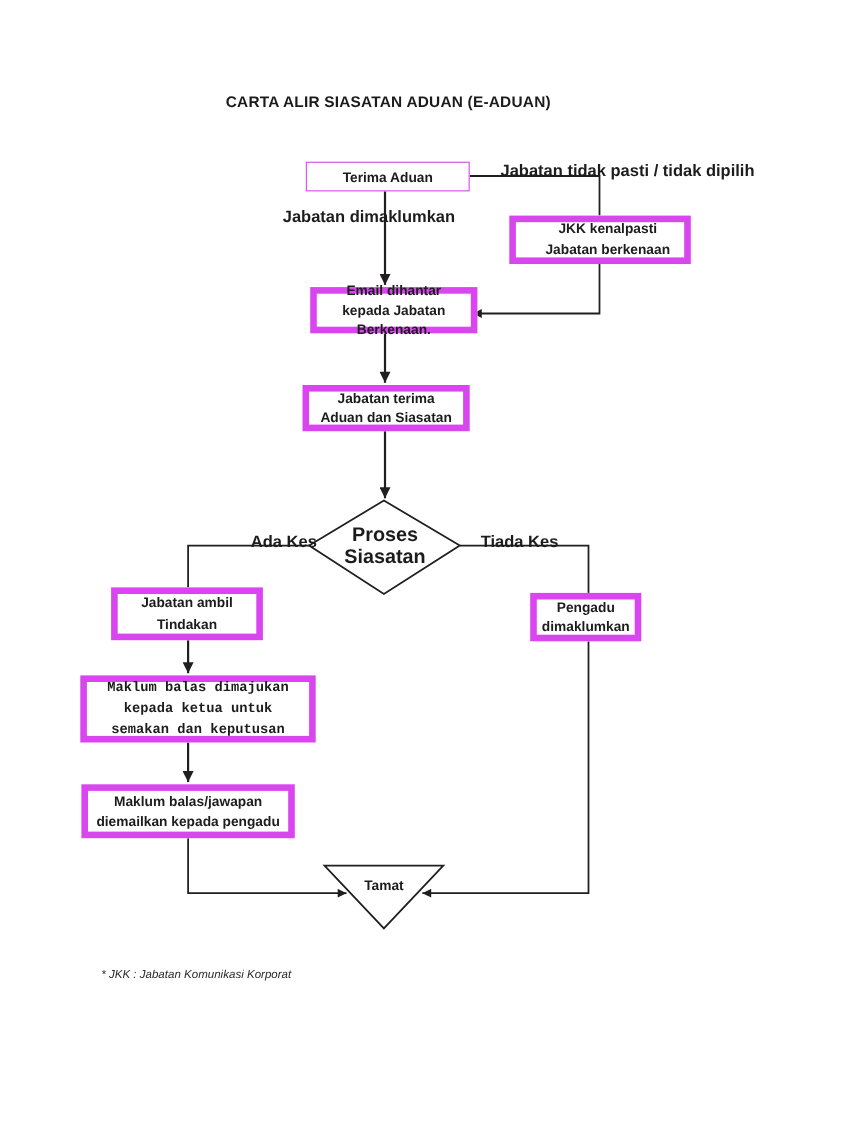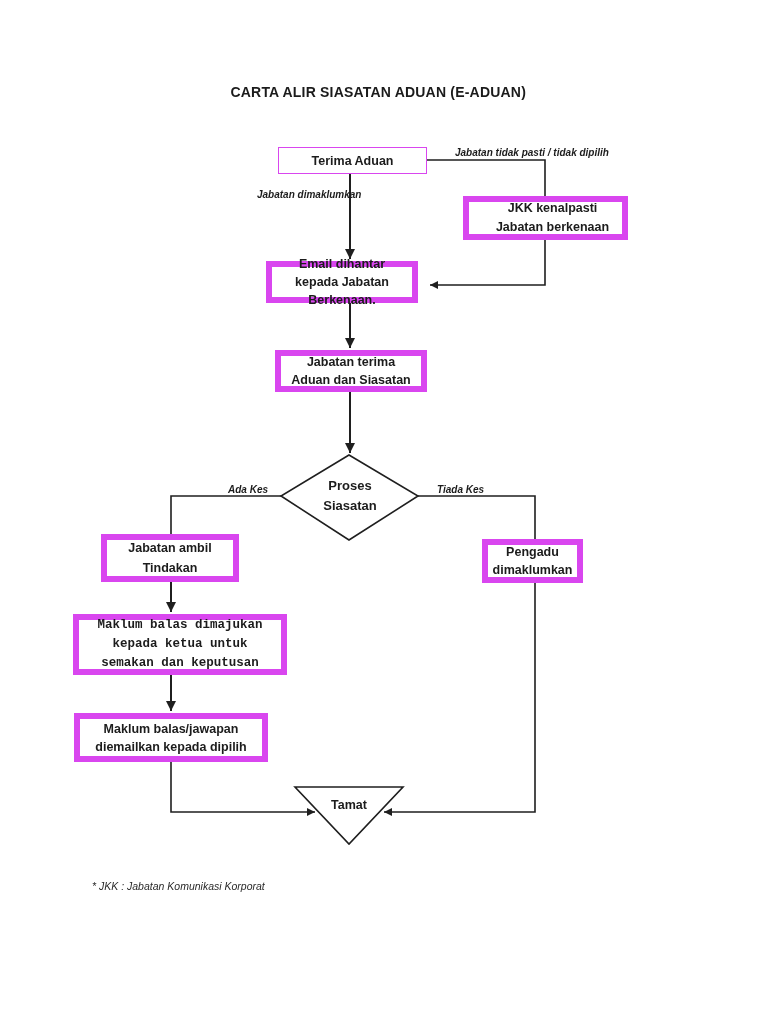--- a/index.html
+++ b/index.html
@@ -11,64 +11,63 @@
     font-family: "Liberation Sans", "DejaVu Sans", sans-serif;
     color: #1c1c1c;
     overflow: hidden;
   }
   #diagram-svg { position: absolute; left: 0; top: 0; width: 768px; height: 1024px; }
 
   .abs { position: absolute; }
 
   .page-title {
     left: 180px; top: 84px; width: 346px;
-    text-align: right;
+    text-align: center;
     font-size: 14px; font-weight: bold; letter-spacing: 0.2px;
     color: #1b1b1b;
   }
 
   .node {
     position: absolute;
     display: flex; align-items: center; justify-content: center;
     text-align: center;
     background: #ffffff;
     border: 6px solid #d946ef;
     font-size: 12.5px; font-weight: bold;
     line-height: 18px;
     color: #1c1c1c;
     box-sizing: border-box;
     padding: 1px 6px;
   }
 
   .node-terima   { left: 278px; top: 147px; width: 149px; height: 27px; border-width: 1.5px; }
   .node-jkk      { left: 463px; top: 196px; width: 165px; height: 44px; line-height: 19px; padding-left: 20px; }
-  .node-email    { left: 266px; top: 261px; width: 152px; height: 42px; text-align: center; }
+  .node-email    { left: 282px; top: 261px; width: 152px; height: 42px; text-align: center; }
   .node-jterima  { left: 275px; top: 350px; width: 152px; height: 42px; }
   .node-ambil    { left: 101px; top: 534px; width: 138px; height: 48px; line-height: 20px; }
   .node-pengadu  { left: 482px; top: 539px; width: 101px; height: 44px; }
   .node-maklum1  { left: 73px;  top: 614px; width: 214px; height: 61px; line-height: 19px; font-family: Liberation Mono, monospace; }
   .node-maklum2  { left: 74px;  top: 713px; width: 194px; height: 49px; }
 
   .diamond-label {
     left: 305px; top: 476px; width: 90px;
     text-align: center;
-    font-size: 13px; font-weight: bold; line-height: 20px;
+    font-size: 18px; font-weight: bold; line-height: 20px;
   }
   .triangle-label {
     left: 295px; top: 798px; width: 108px;
     text-align: center;
     font-size: 12.5px; font-weight: bold;
   }
 
   .edge-label {
     position: absolute;
-    font-size: 10px; font-weight: bold;
+    font-size: 15px; font-weight: bold;
     color: #1c1c1c;
     white-space: nowrap;
-    font-style: italic;
   }
   .lbl-tidakpasti  { left: 455px; top: 147px; }
   .lbl-dikenal     { left: 257px; top: 189px; }
   .lbl-adakes      { left: 228px; top: 484px; }
   .lbl-tiadakes    { left: 437px; top: 484px; }
 
   .footnote {
     left: 92px; top: 880px;
     font-size: 10.5px; font-style: italic; font-weight: 500;
     color: #2a2a2a;
@@ -138,21 +137,21 @@
 
   <div class="node node-pengadu">
     <span>Pengadu dimaklumkan</span>
   </div>
 
   <div class="node node-maklum1">
     <span>Maklum balas dimajukan kepada ketua untuk semakan dan keputusan</span>
   </div>
 
   <div class="node node-maklum2">
-    <span>Maklum balas/jawapan diemailkan kepada dipilih</span>
+    <span>Maklum balas/jawapan diemailkan kepada pengadu</span>
   </div>
 
   <div class="abs diamond-label">Proses Siasatan</div>
 
   <div class="abs triangle-label">Tamat</div>
 
   <div class="edge-label lbl-tidakpasti">Jabatan tidak pasti / tidak dipilih</div>
 
   <div class="edge-label lbl-dikenal">Jabatan dimaklumkan</div>
 

